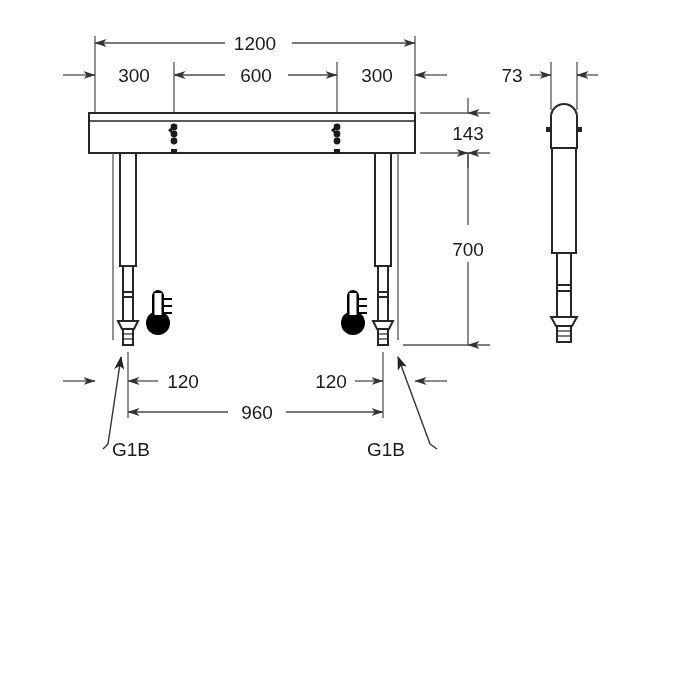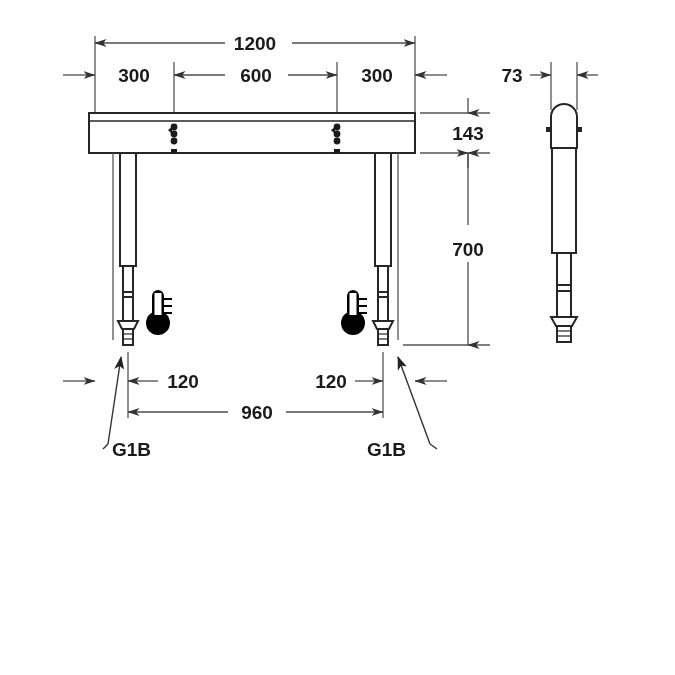--- a/index.html
+++ b/index.html
@@ -13,21 +13,20 @@
     font-family: "Liberation Sans", sans-serif;
     overflow: hidden;
     position: relative;
   }
   #drawing-root {
     position: absolute;
     left: 0;
     top: 0;
     width: 551px;
     height: 675px;
-    font-weight: bold;
   }
   svg.cad {
     display: block;
     width: 675px;
     height: 675px;
     background: #ffffff;
   }
   text.dim {
     font-family: "Liberation Sans", sans-serif;
     font-size: 19px;

